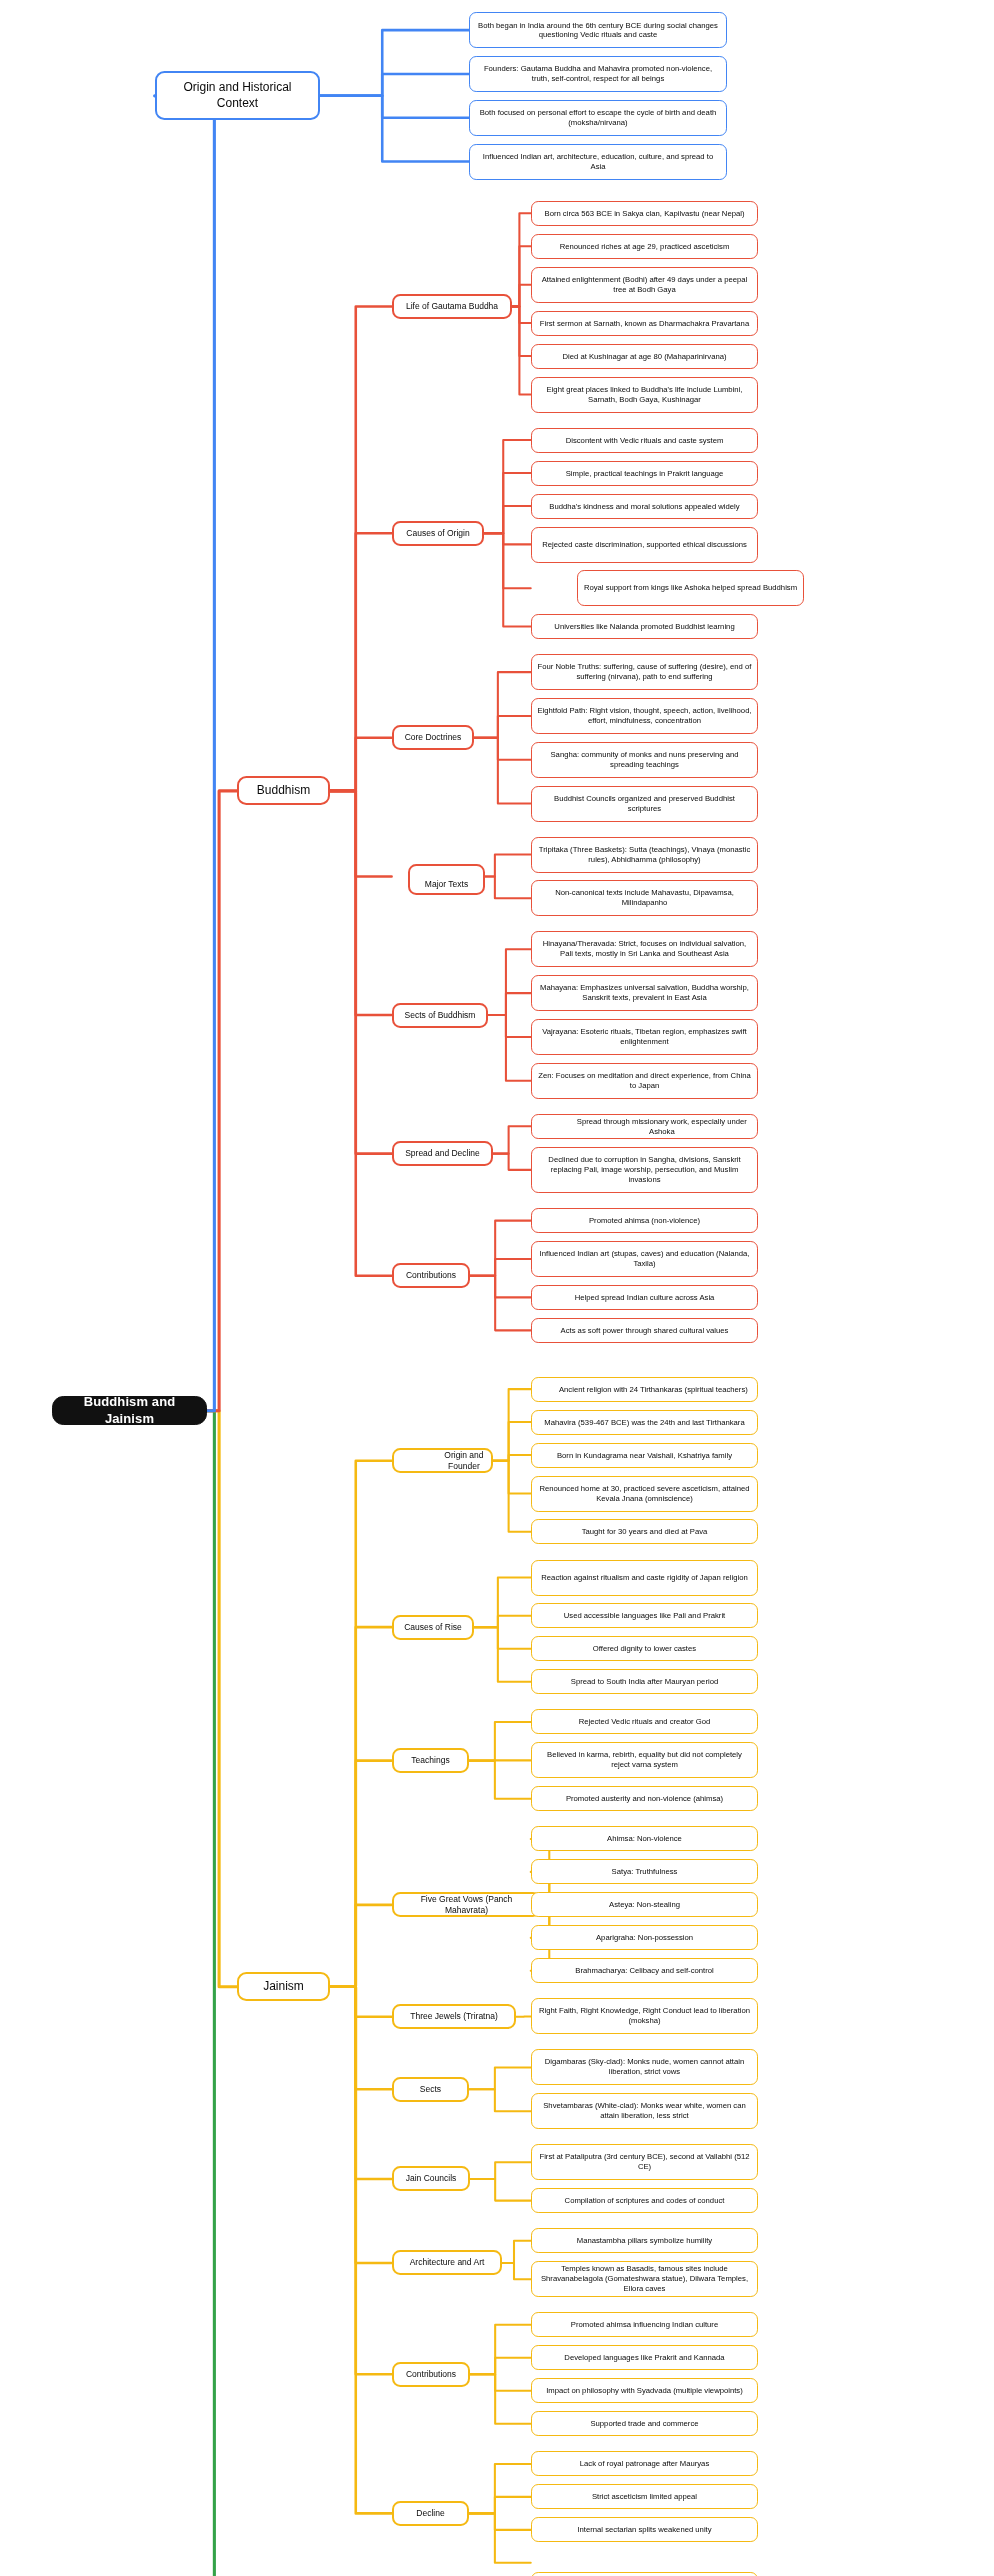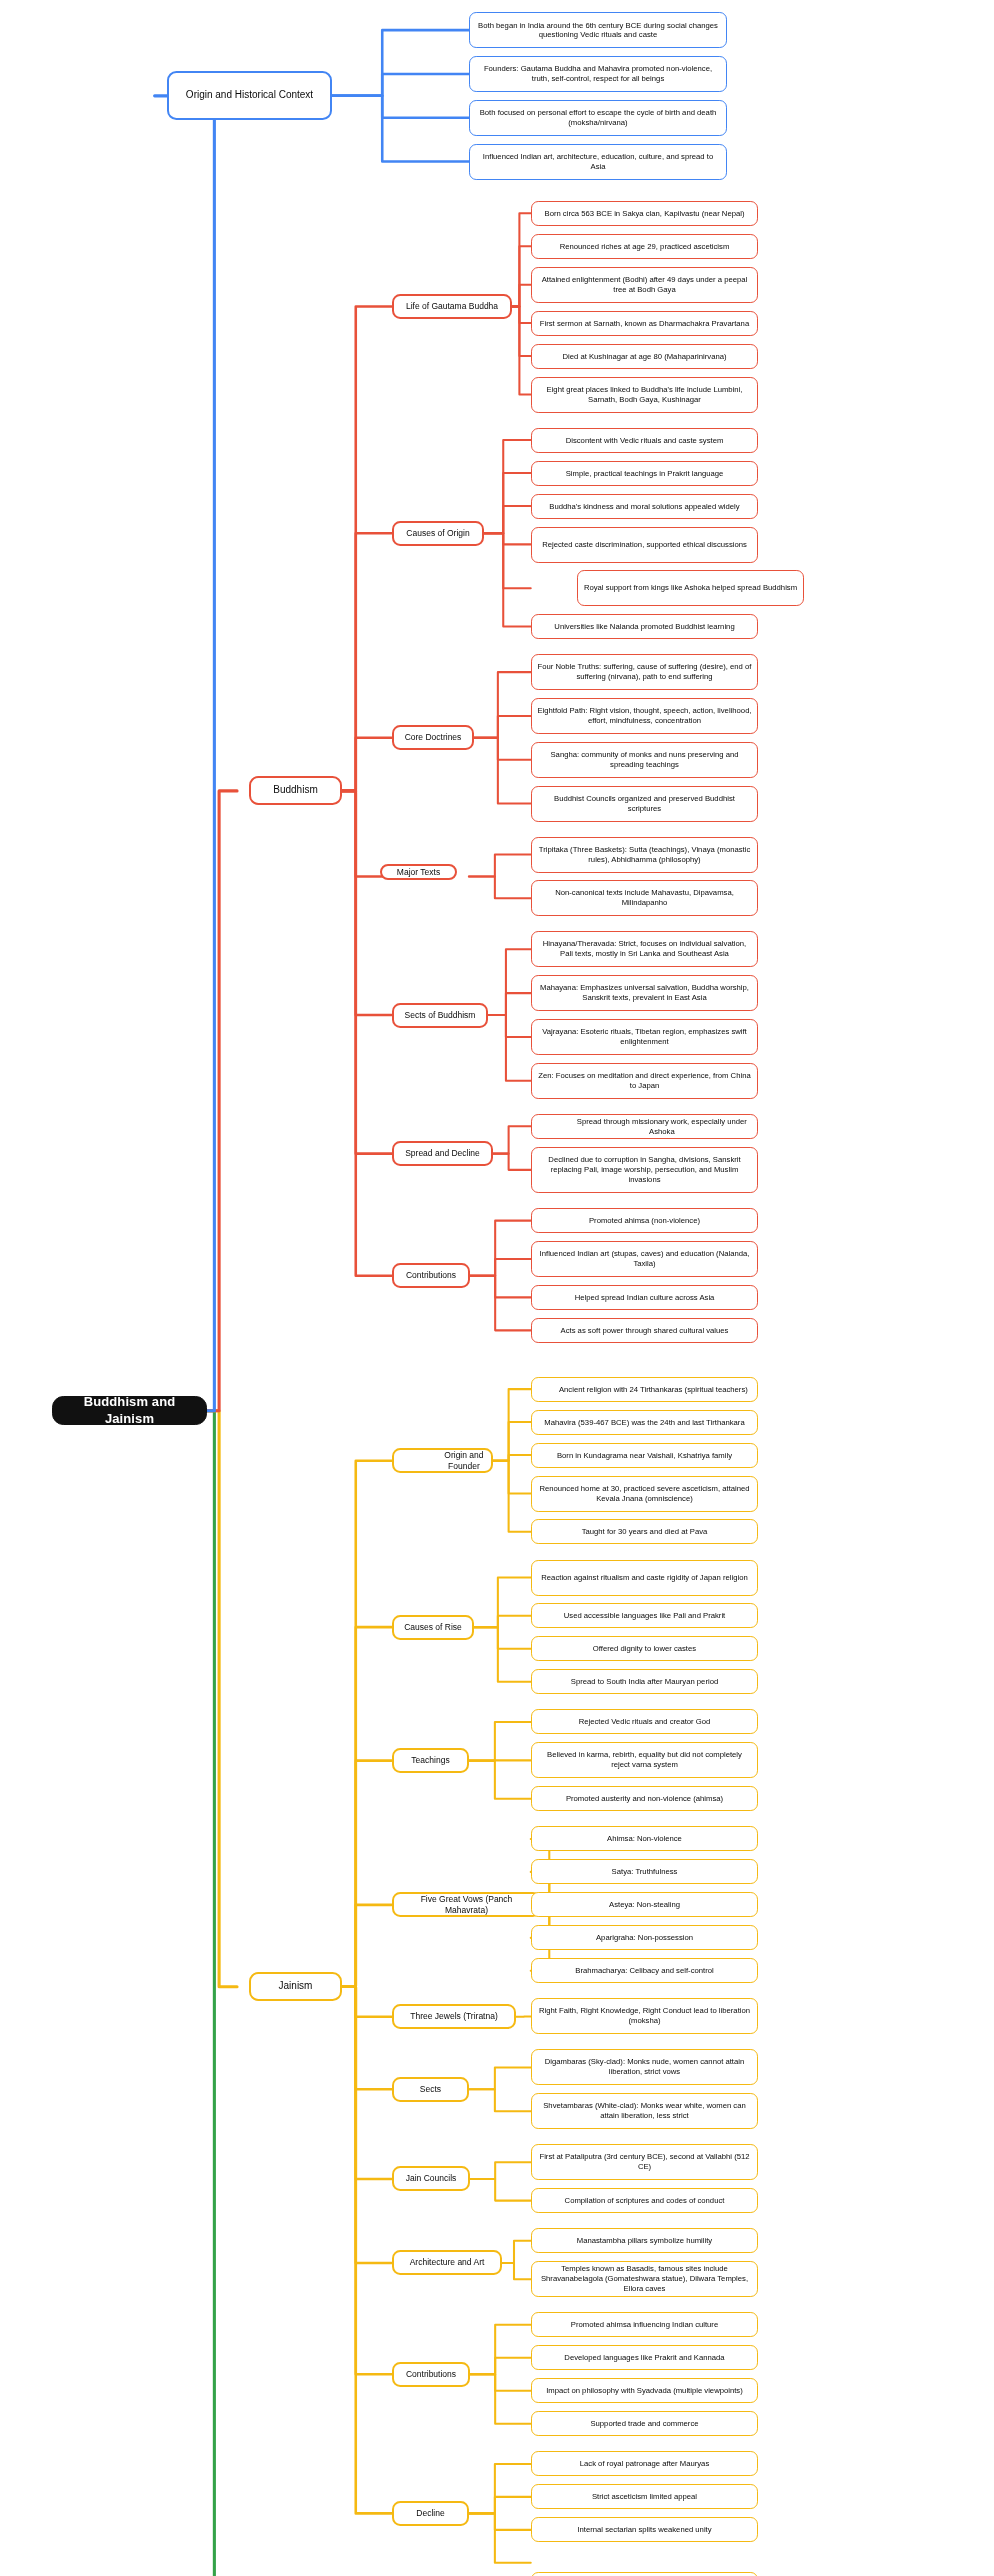--- a/index.html
+++ b/index.html
@@ -24,21 +24,21 @@
     font-size:8px;
     color:#0a0a0a;
   }
   .node.root {
     background:#111111; color:#ffffff;
     border:1.5px solid #111111;
     font-size:13px; font-weight:bold;
     border-radius:11.3px;
     letter-spacing:0.1px;
   }
-  .node.lvl1 { font-size:10px; border-width:2.6px; border-style:solid; border-radius:9.3px;margin-left:12px; }
+  .node.lvl1 { font-size:12px; border-width:2.6px; border-style:solid; border-radius:9.3px; }
   .node.lvl2 { font-size:8.5px; border-width:2.1px; border-style:solid; border-radius:8.2px; }
   .node.leaf { font-size:7.7px; border-width:1.8px; border-style:solid; border-radius:7.2px; }
 </style>
 </head>
 <body>
 
 <div id="mindmap">
   <svg class="links" id="link-layer" viewBox="0 0 1931 5968" width="995" height="3075">
       <path d="M620,5258 H741.8 V5417.5 H910" stroke="#34a248" stroke-width="5" fill="none" stroke-linecap="round" stroke-linejoin="round"></path>
       <path d="M620,5258 H741.8 V5332.5 H910" stroke="#34a248" stroke-width="5" fill="none" stroke-linecap="round" stroke-linejoin="round"></path>
@@ -203,21 +203,21 @@
       </div>
       <div class="node leaf" style="left: 531px; top: 698px; width: 227px; height: 36px; border-color: rgb(232, 81, 58);">
         <span>Eightfold Path: Right vision, thought, speech, action, livelihood, effort, mindfulness, concentration</span>
       </div>
       <div class="node leaf" style="left: 531px; top: 742px; width: 227px; height: 36px; border-color: rgb(232, 81, 58);">
         <span>Sangha: community of monks and nuns preserving and spreading teachings</span>
       </div>
       <div class="node leaf" style="left: 531px; top: 786px; width: 227px; height: 36px; border-color: rgb(232, 81, 58);">
         <span>Buddhist Councils organized and preserved Buddhist scriptures</span>
       </div>
-      <div class="node lvl2" style="left: 380px; top: 864px; width: 77px; height: 16px; border-color: rgb(232, 81, 58);">
+      <div class="node lvl2" style="left: 408px; top: 864px; width: 77px; height: 31px; border-color: rgb(232, 81, 58); align-items: flex-end;">
         <span>Major Texts</span>
       </div>
       <div class="node leaf" style="left: 531px; top: 837px; width: 227px; height: 36px; border-color: rgb(232, 81, 58);">
         <span>Tripitaka (Three Baskets): Sutta (teachings), Vinaya (monastic rules), Abhidhamma (philosophy)</span>
       </div>
       <div class="node leaf" style="left: 531px; top: 880px; width: 227px; height: 36px; border-color: rgb(232, 81, 58);">
         <span>Non-canonical texts include Mahavastu, Dipavamsa, Milindapanho</span>
       </div>
       <div class="node lvl2" style="left: 392px; top: 1003px; width: 96px; height: 25px; border-color: rgb(232, 81, 58);">
         <span>Sects of Buddhism</span>

